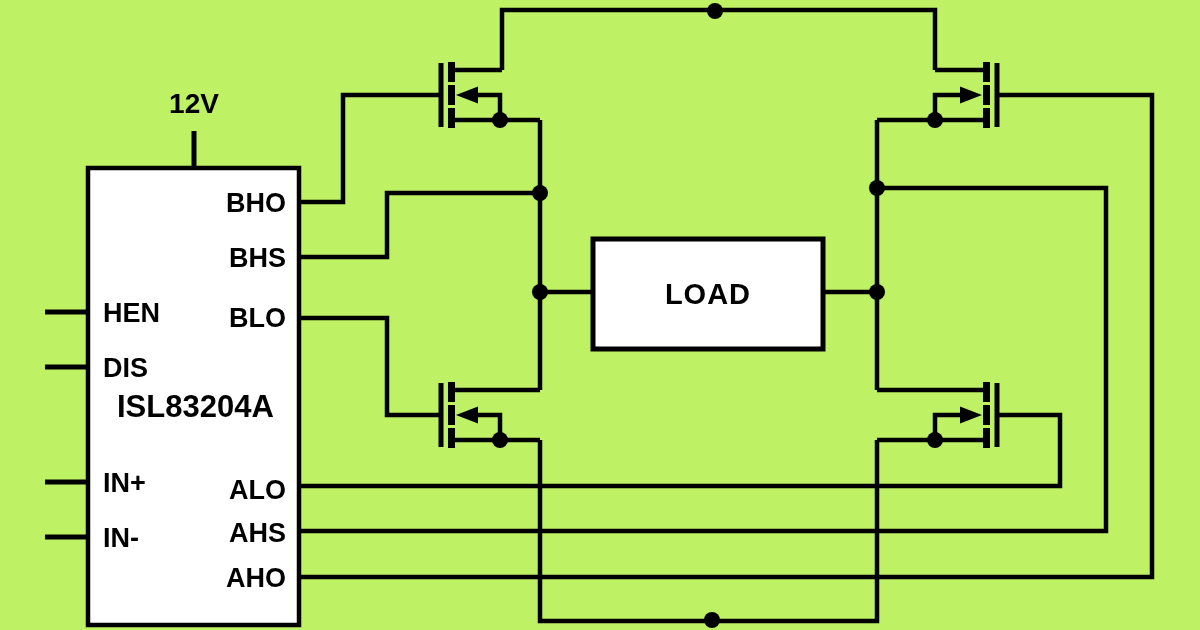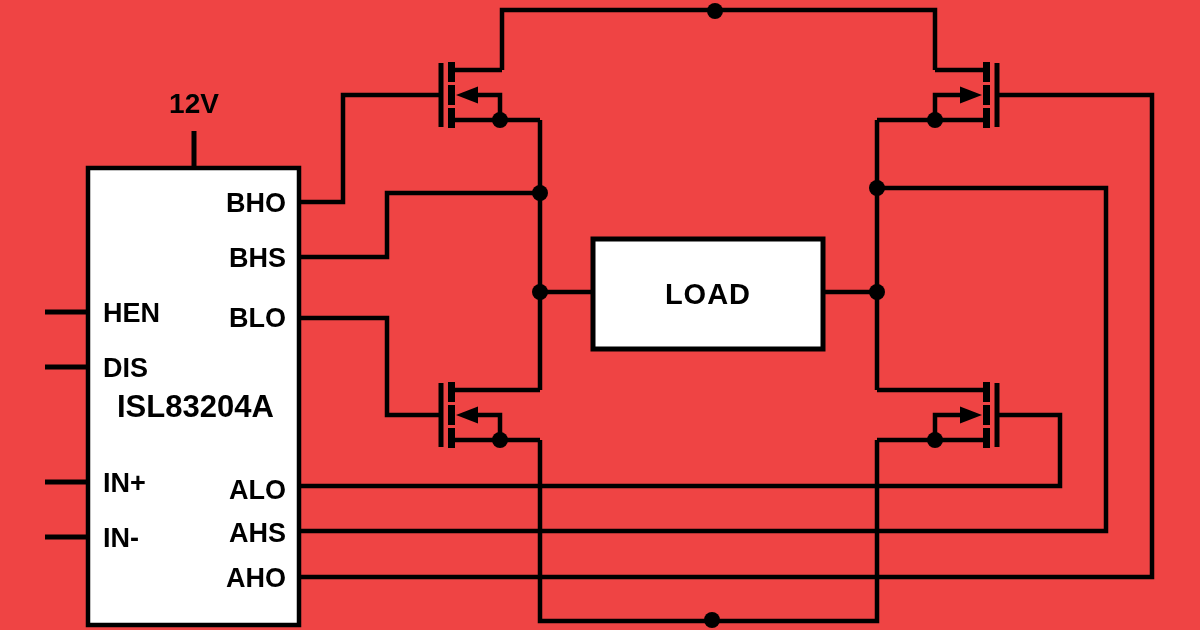--- a/index.html
+++ b/index.html
@@ -4,21 +4,21 @@
 <style>
   html, body {
     margin: 0;
     padding: 0;
     background: #ffffff;
   }
   .canvas {
     position: relative;
     width: 1200px;
     height: 630px;
-    background: #ef4444;
+    background: #bef264;
     overflow: hidden;
   }
   svg { display: block; }
   .wire {
     stroke: #000000;
     stroke-width: 4.5;
     fill: none;
   }
   .stub {
     stroke: #000000;

